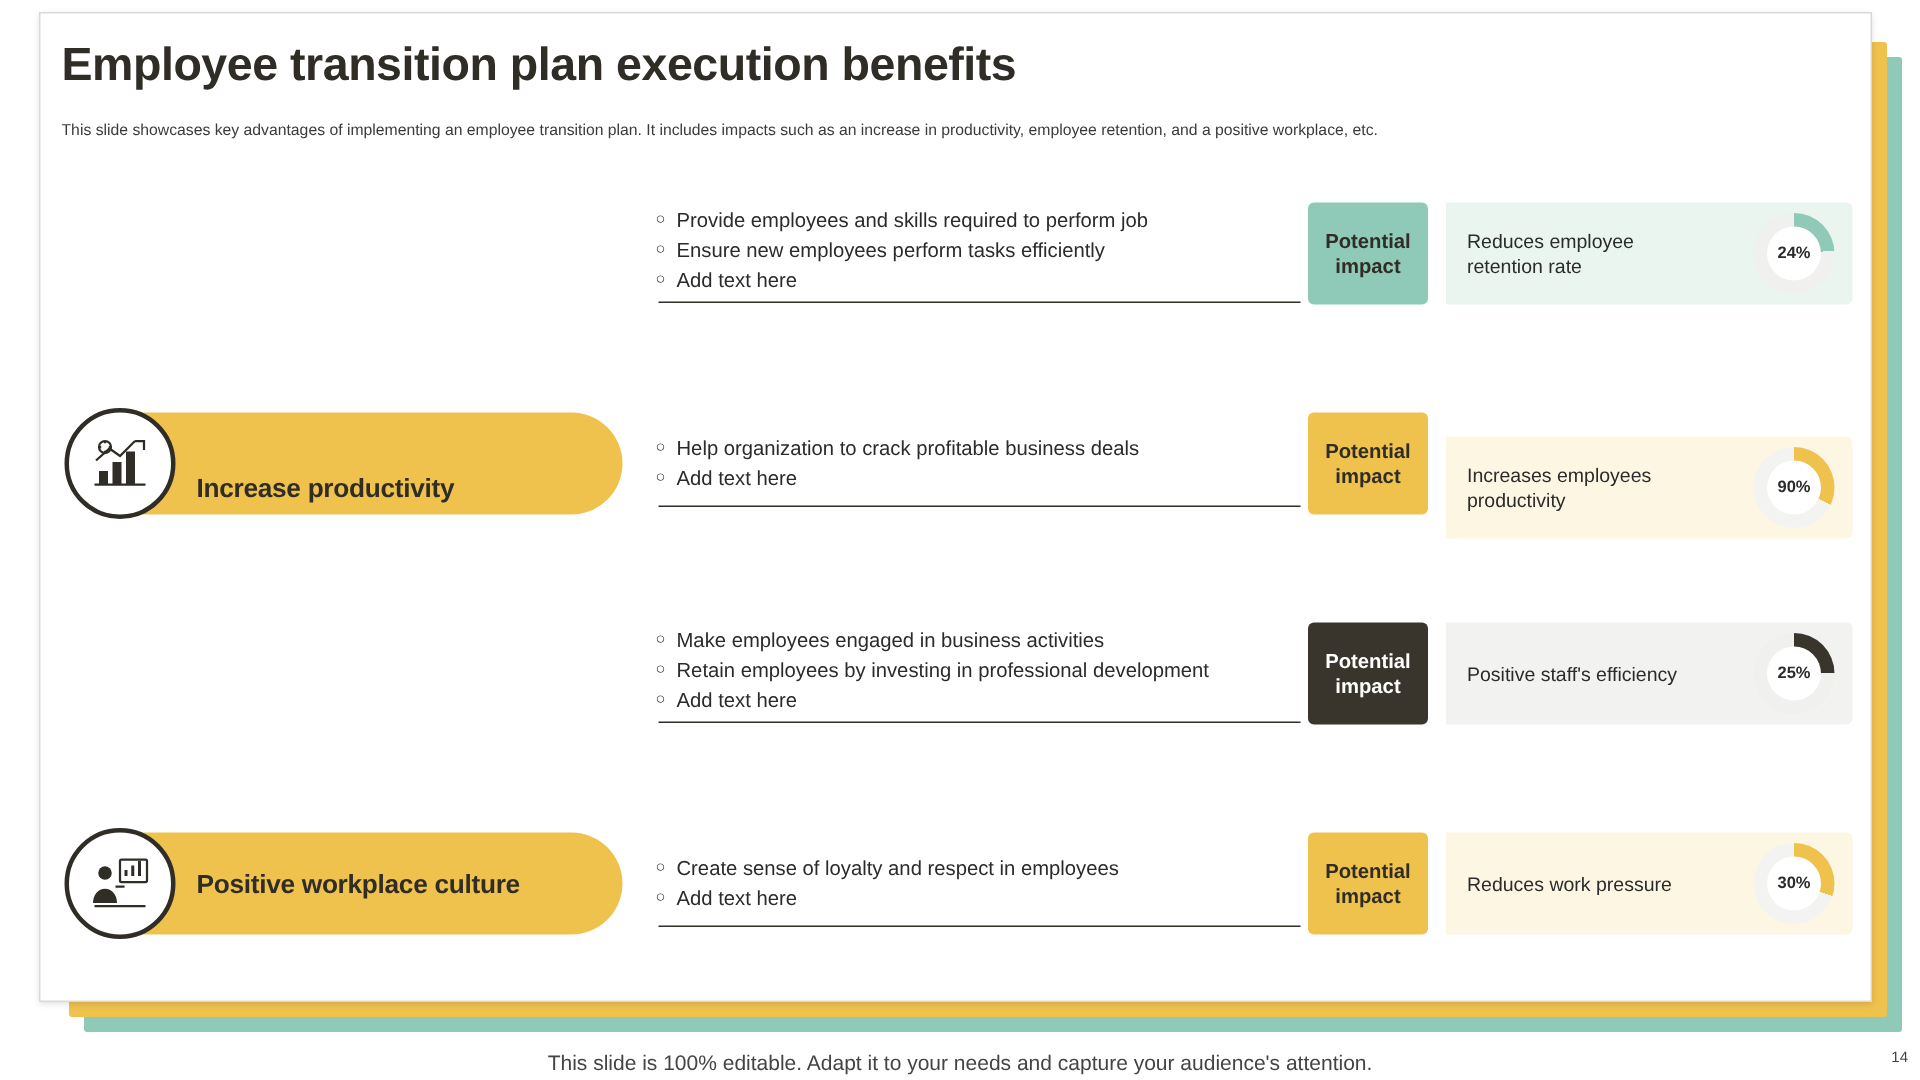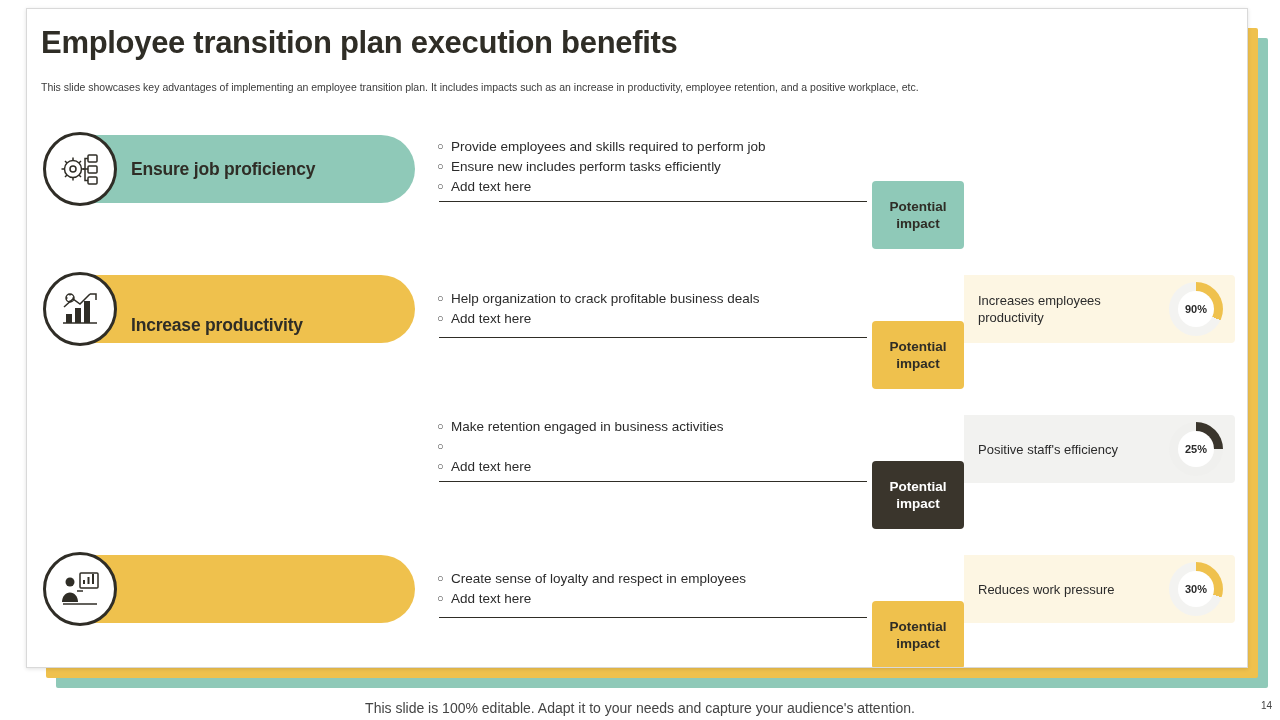--- a/index.html
+++ b/index.html
@@ -138,33 +138,32 @@
     position: absolute;
     left: 845px;
     top: 0;
     width: 363px;
     height: 68px;
   }
   .impact-tab {
     position: absolute;
     left: 0;
     top: 0;
-    width: 92px;
+    width: 80px;
     height: 68px;
     border-radius: 4px;
     display: flex;
     align-items: center;
     justify-content: center;
     text-align: center;
     font-size: 13.5px;
     font-weight: bold;
     line-height: 17px;
     box-sizing: border-box;
     padding: 12px 6px;
-    margin-top: 46px;
   }
   .impact-body {
     position: absolute;
     left: 92px;
     top: 0;
     width: 271px;
     height: 68px;
     border-radius: 0 4px 4px 0;
     display: flex;
     align-items: center;
@@ -225,55 +224,44 @@
 
 <div class="slide-wrap">
   <div class="deco deco-teal"></div>
   <div class="deco deco-yellow"></div>
 
   <div class="slide">
     <div class="slide-title">Employee transition plan execution benefits</div>
     <div class="slide-sub">This slide showcases key advantages of implementing an employee transition plan. It includes impacts such as an increase in productivity, employee retention, and a positive workplace, etc.</div>
     <div id="rows-host">
         <div class="row" style="top: 126px;">
-          <div class="pill" style="background: rgb(143, 201, 184);">
-            <div class="pill-label" style="color: rgb(47, 45, 38);">Ensure job proficiency</div>
-            <div class="badge">
-              <span>
-                <svg width="44" height="40" viewBox="0 0 44 40">
-                  <g stroke="#2f2d26" stroke-width="1.5" fill="none">
-                    <circle cx="15" cy="20" r="8.5"></circle>
-                    <circle cx="15" cy="20" r="3"></circle>
-                    <path d="M15 8.5v3M15 28.5v3M3.5 20h3M23.5 20h3M7 12l2 2M21 26l2 2M23 12l-2 2M9 26l-2 2"></path>
-                    <rect x="30" y="6" width="9" height="7" rx="1"></rect>
-                    <rect x="30" y="17" width="9" height="7" rx="1"></rect>
-                    <rect x="30" y="28" width="9" height="7" rx="1"></rect>
-                    <path d="M25 20h5M27 20v-10.5h3M27 20v11.5h3"></path>
-                  </g>
-                </svg>
-              </span>
-            </div>
-          </div>
           <div class="bullets" style="top: 2px;">
             <div class="bullet">
               <span class="dot">○</span>
               <span>Provide employees and skills required to perform job</span>
             </div>
             <div class="bullet">
               <span class="dot">○</span>
-              <span>Ensure new includes perform tasks efficiently</span>
+              <span>Ensure new employees perform tasks efficiently</span>
             </div>
             <div class="bullet">
               <span class="dot">○</span>
               <span>Add text here</span>
             </div>
           </div>
           <div class="underline" style="top: 66px;"></div>
           <div class="impact">
             <div class="impact-tab" style="background: rgb(143, 201, 184); color: rgb(47, 45, 38);">Potential impact</div>
+            <div class="impact-body" style="background: rgb(234, 245, 240);">
+              <div class="impact-text">Reduces employee retention rate</div>
+              <div class="donut" style="background: conic-gradient(rgb(143, 201, 184) 0deg, rgb(143, 201, 184) 86deg, rgb(240, 240, 238) 86deg, rgb(240, 240, 238) 360deg);">
+                <div class="donut-inner"></div>
+                <span class="donut-val">24%</span>
+              </div>
+            </div>
           </div>
         </div>
         <div class="row" style="top: 266px;">
           <div class="pill" style="background: rgb(239, 193, 77);">
             <div class="pill-label" style="color: rgb(47, 45, 38); margin-top: 32px;">Increase productivity</div>
             <div class="badge">
               <span>
                 <svg width="44" height="40" viewBox="0 0 44 40">
                   <g stroke="#2f2d26" stroke-width="1.5" fill="none">
                     <path d="M5 34h34"></path>
@@ -295,57 +283,59 @@
               <span>Help organization to crack profitable business deals</span>
             </div>
             <div class="bullet">
               <span class="dot">○</span>
               <span>Add text here</span>
             </div>
           </div>
           <div class="underline" style="top: 62px;"></div>
           <div class="impact">
             <div class="impact-tab" style="background: rgb(239, 193, 77); color: rgb(47, 45, 38);">Potential impact</div>
-            <div class="impact-body" style="background: rgb(253, 246, 227);">
+            <div class="impact-body" style="background: rgb(253, 246, 227); margin-top: 16px;">
               <div class="impact-text">Increases employees productivity</div>
               <div class="donut" style="background: conic-gradient(rgb(239, 193, 77) 0deg, rgb(239, 193, 77) 115deg, rgb(243, 243, 241) 115deg, rgb(243, 243, 241) 360deg);">
                 <div class="donut-inner"></div>
                 <span class="donut-val">90%</span>
               </div>
             </div>
           </div>
         </div>
         <div class="row" style="top: 406px;">
           <div class="bullets" style="top: 2px;">
             <div class="bullet">
               <span class="dot">○</span>
-              <span>Make retention engaged in business activities</span>
-            </div>
-            <div class="bullet">
-              <span class="dot">○</span>
+              <span>Make employees engaged in business activities</span>
+            </div>
+            <div class="bullet">
+              <span class="dot">○</span>
+              <span>Retain employees by investing in professional development</span>
             </div>
             <div class="bullet">
               <span class="dot">○</span>
               <span>Add text here</span>
             </div>
           </div>
           <div class="underline" style="top: 66px;"></div>
           <div class="impact">
             <div class="impact-tab" style="background: rgb(58, 53, 44); color: rgb(255, 255, 255);">Potential impact</div>
             <div class="impact-body" style="background: rgb(242, 242, 240);">
               <div class="impact-text">Positive staff's efficiency</div>
               <div class="donut" style="background: conic-gradient(rgb(58, 53, 44) 0deg, rgb(58, 53, 44) 90deg, rgb(240, 240, 238) 90deg, rgb(240, 240, 238) 360deg);">
                 <div class="donut-inner"></div>
                 <span class="donut-val">25%</span>
               </div>
             </div>
           </div>
         </div>
         <div class="row" style="top: 546px;">
           <div class="pill" style="background: rgb(239, 193, 77);">
+            <div class="pill-label" style="color: rgb(47, 45, 38);">Positive workplace culture</div>
             <div class="badge">
               <span>
                 <svg width="44" height="40" viewBox="0 0 44 40">
                   <g stroke="#2f2d26" stroke-width="1.5" fill="none">
                     <rect x="22" y="4" width="18" height="15" rx="1"></rect>
                     <path d="M26 15v-4M30.5 15V8M35 15V5" stroke="#2f2d26" stroke-width="2"></path>
                     <circle cx="12" cy="13" r="4.5" fill="#2f2d26" stroke="none"></circle>
                     <path d="M4 33c0-5.5 3.6-9.5 8-9.5s8 4 8 9.5z" fill="#2f2d26" stroke="none"></path>
                     <path d="M19 22h6"></path>
                     <path d="M5 35h34"></path>

